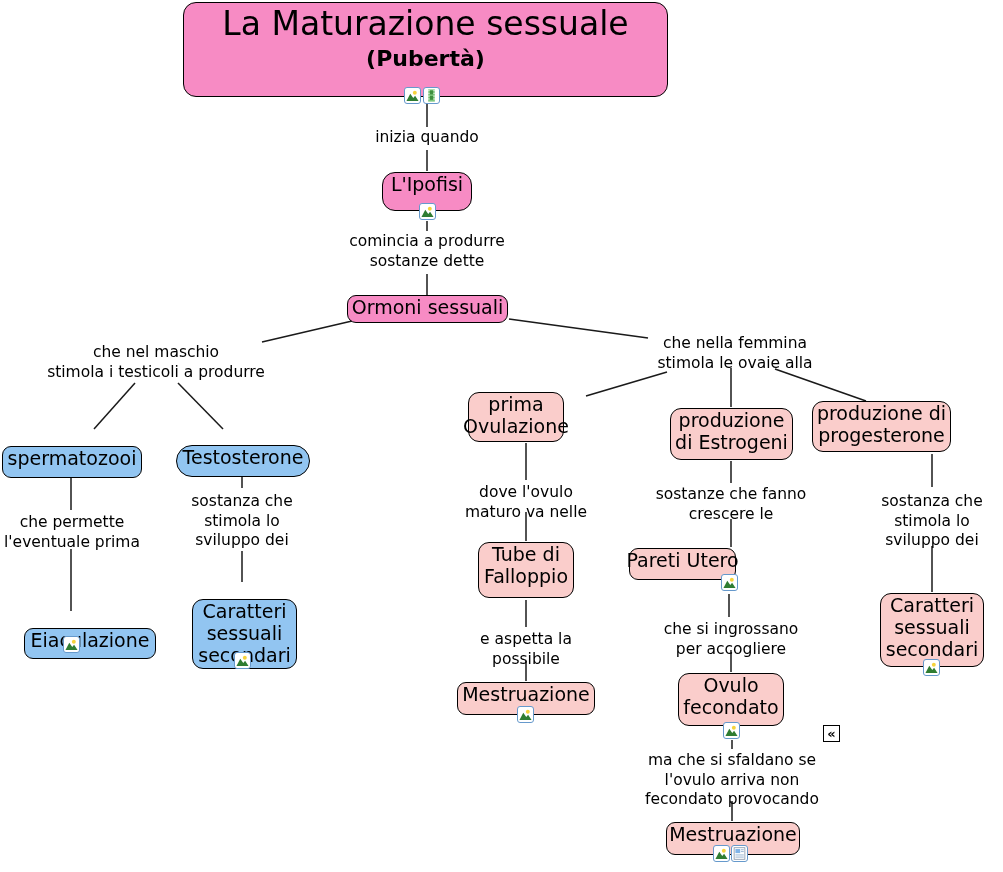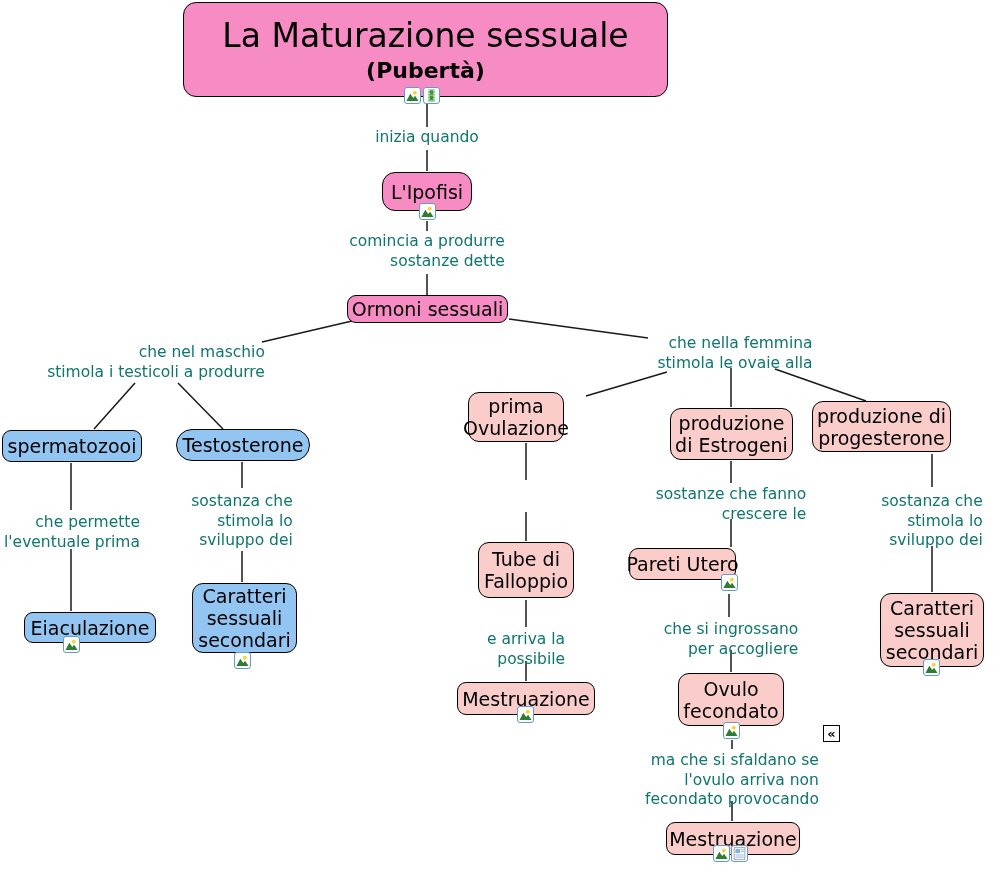--- a/index.html
+++ b/index.html
@@ -5,31 +5,31 @@
   html,body { margin:0; padding:0; background:#fff; }
   #canvas {
     position:relative; width:1003px; height:872px;
     font-family:"DejaVu Sans","Liberation Sans",sans-serif;
     color:#000; overflow:hidden; background:#fff;
   }
   .wires { position:absolute; left:0; top:0; z-index:0; }
   .node {
     position:absolute; box-sizing:border-box; z-index:2;
     border:1.6px solid #000; border-radius:11px;
-    display:flex; flex-direction:column; align-items:center; justify-content:center;
+    display:flex; flex-direction:column; align-items:center; justify-content:flex-start;
     text-align:center; font-size:19px; line-height:22px; white-space:pre; cursor:default;
   }
   .pink-strong { background:var(--node-pink-strong,#F78BC4);border-radius:13px; }
   .pink-light  { background:var(--node-pink-light,#FACDCB); }
-  .blue        { background:var(--node-blue,#92C5F1); }
+  .blue        { background:var(--node-blue,#92C5F1);margin-top:16px; }
   .title-main { font-size:33px; line-height:42px; }
   .title-sub  { font-size:22px; line-height:28px; font-weight:bold; }
   .link-label {
     position:absolute; transform:translateX(-50%); z-index:1;
-    white-space:pre; text-align:right; font-size:15.5px; line-height:19.5px; color:#0f766e;
+    white-space:pre; text-align:center; font-size:15.5px; line-height:19.5px; color:#000000;
   }
   .res-icon {
     position:absolute; z-index:3; width:17px; height:17px; box-sizing:border-box;
     border:1px solid var(--icon-border,#6699CC); border-radius:3px; background:#fff;
     display:flex; align-items:center; justify-content:center;
   }
   .collapse-marker {
     position:absolute; z-index:3; width:17px; height:17px; box-sizing:border-box;
     border:1.5px solid #000; background:#fff; font-size:13px; font-weight:bold;
     display:flex; align-items:center; justify-content:center; line-height:1;
@@ -151,21 +151,23 @@
 sostanze dette</div>
   <div class="link-label" style="left:156px;top:343px">che nel maschio
 stimola i testicoli a produrre</div>
   <div class="link-label" style="left:72px;top:513px">che permette
 l'eventuale prima</div>
   <div class="link-label" style="left:242px;top:492px">sostanza che
 stimola lo
 sviluppo dei</div>
   <div class="link-label" style="left:735px;top:334px">che nella femmina
 stimola le ovaie alla</div>
-  <div class="link-label" style="left:526px;top:630px">e arriva la
+  <div class="link-label" style="left:526px;top:483px">dove l'ovulo
+maturo va nelle</div>
+  <div class="link-label" style="left:526px;top:630px">e aspetta la
 possibile</div>
   <div class="link-label" style="left:731px;top:485px">sostanze che fanno
 crescere le</div>
   <div class="link-label" style="left:731px;top:620px">che si ingrossano
 per accogliere</div>
   <div class="link-label" style="left:732px;top:751px">ma che si sfaldano se
 l'ovulo arriva non
 fecondato provocando</div>
   <div class="link-label" style="left:932px;top:492px">sostanza che
 stimola lo

